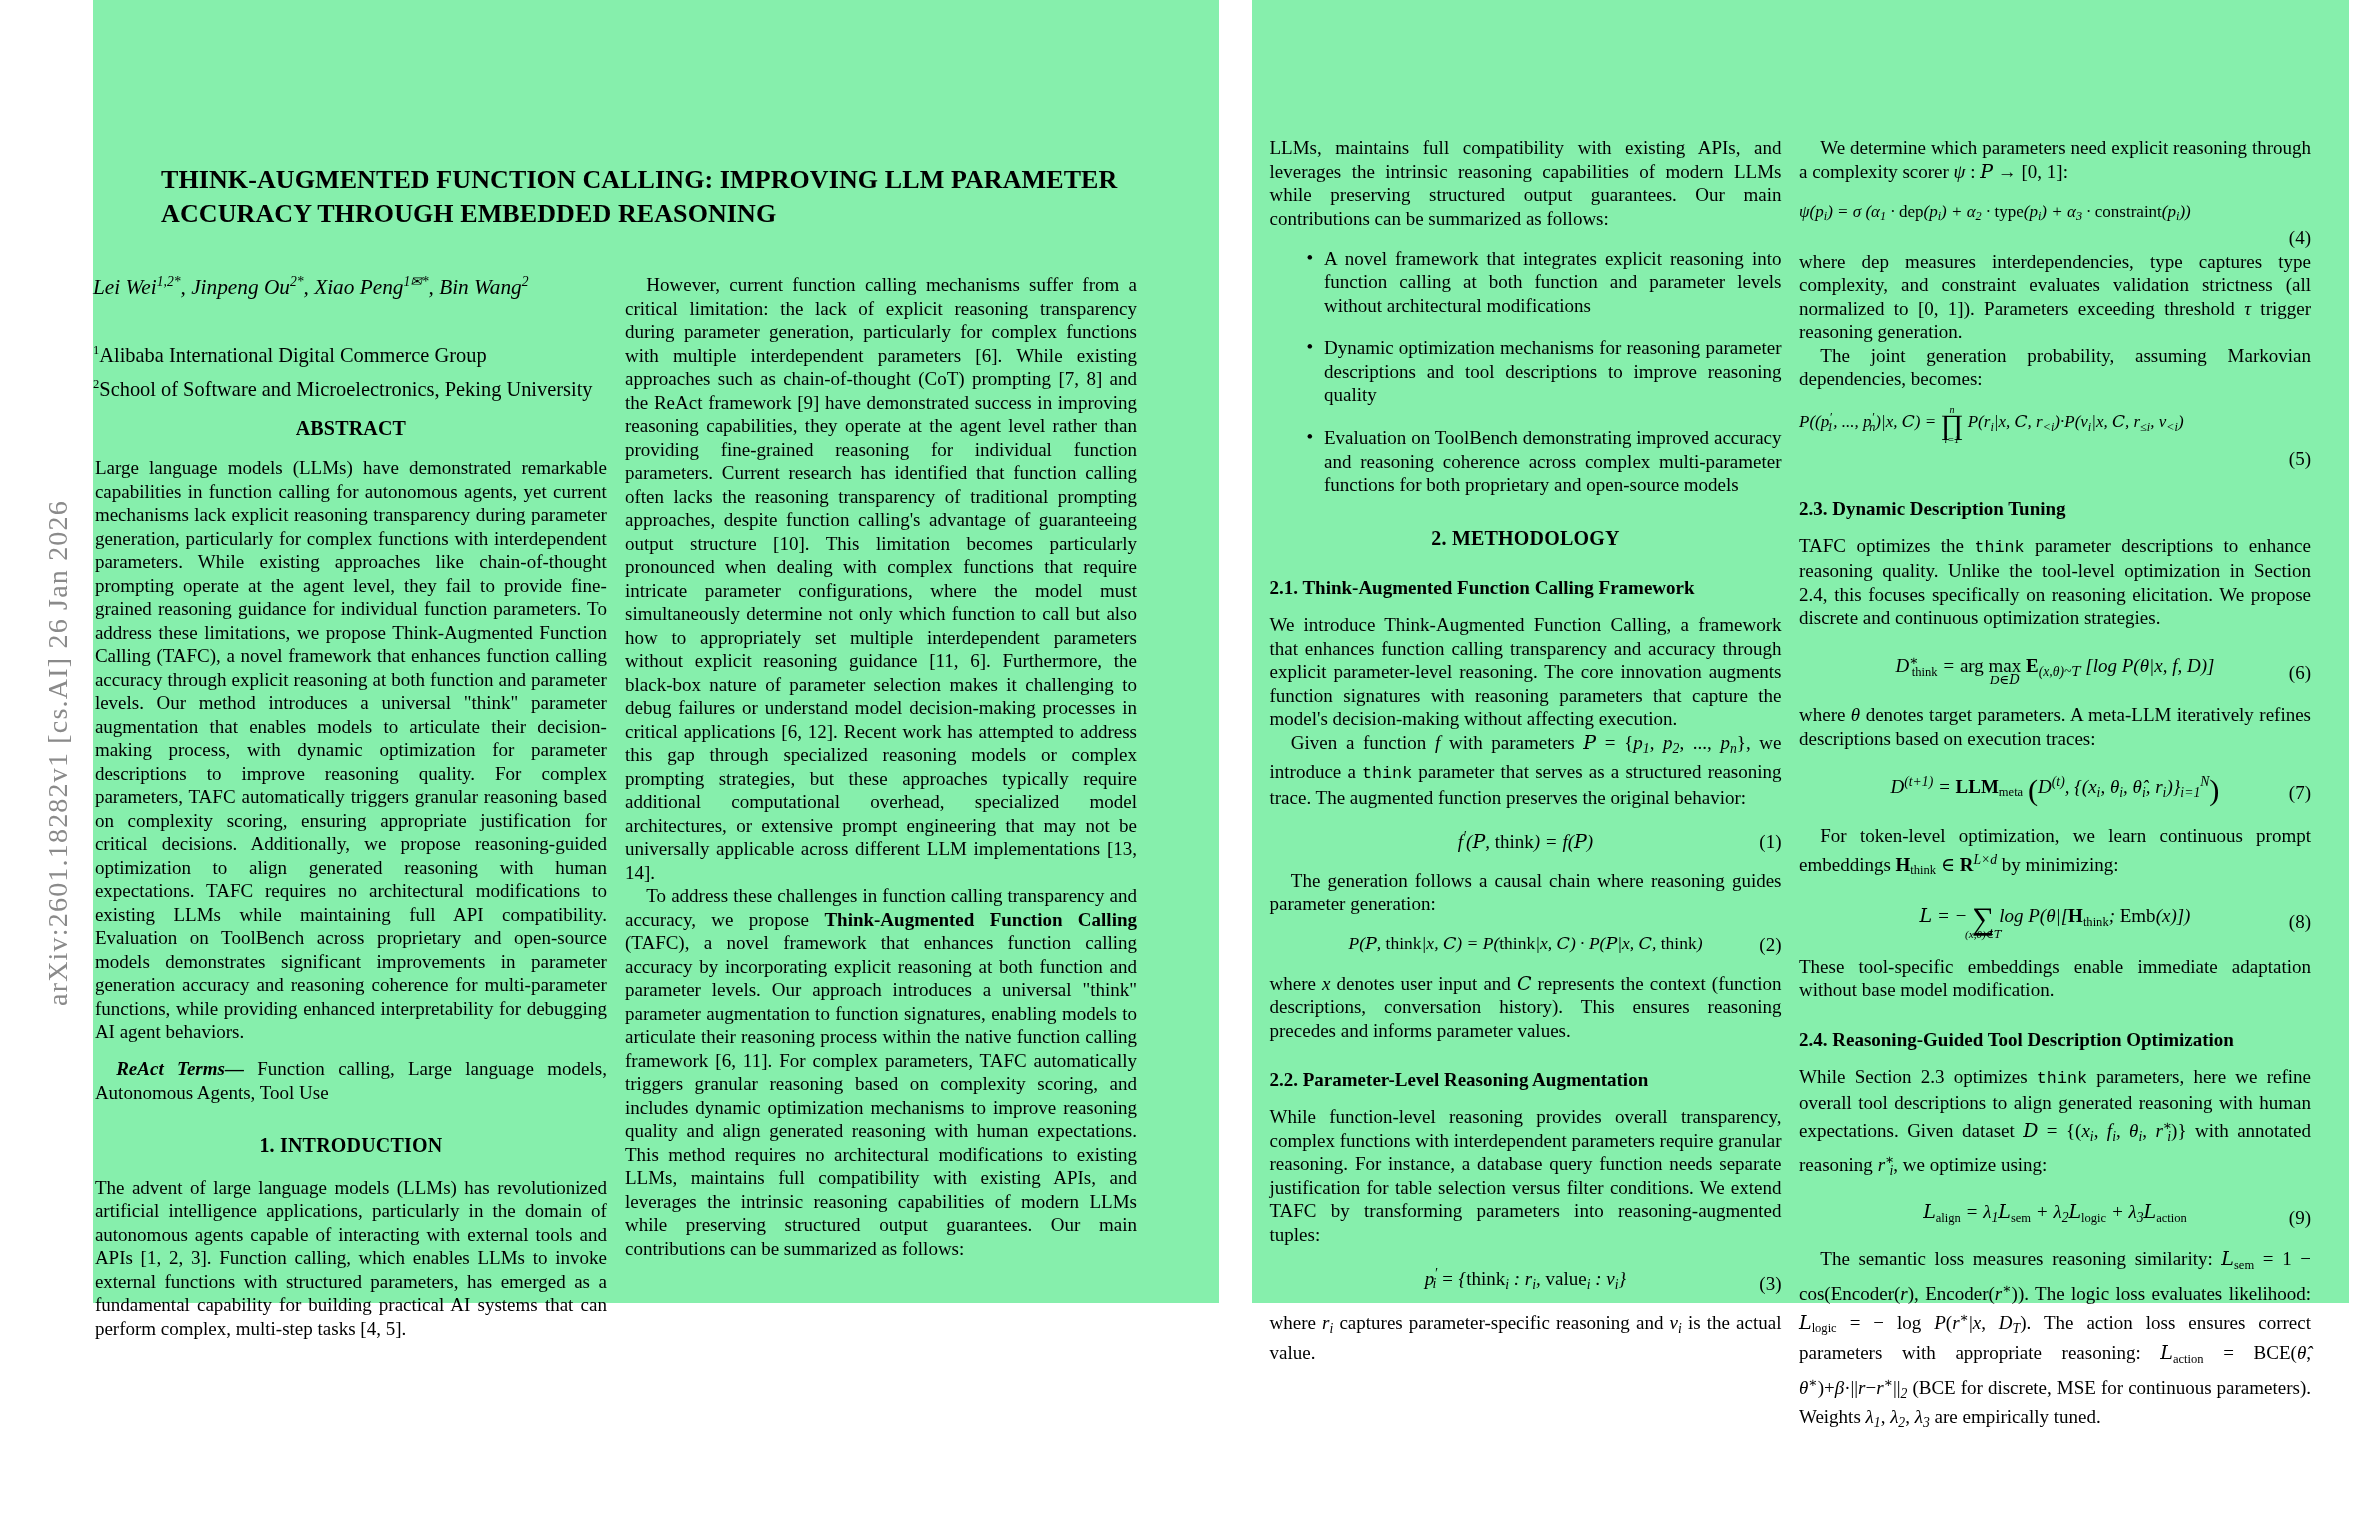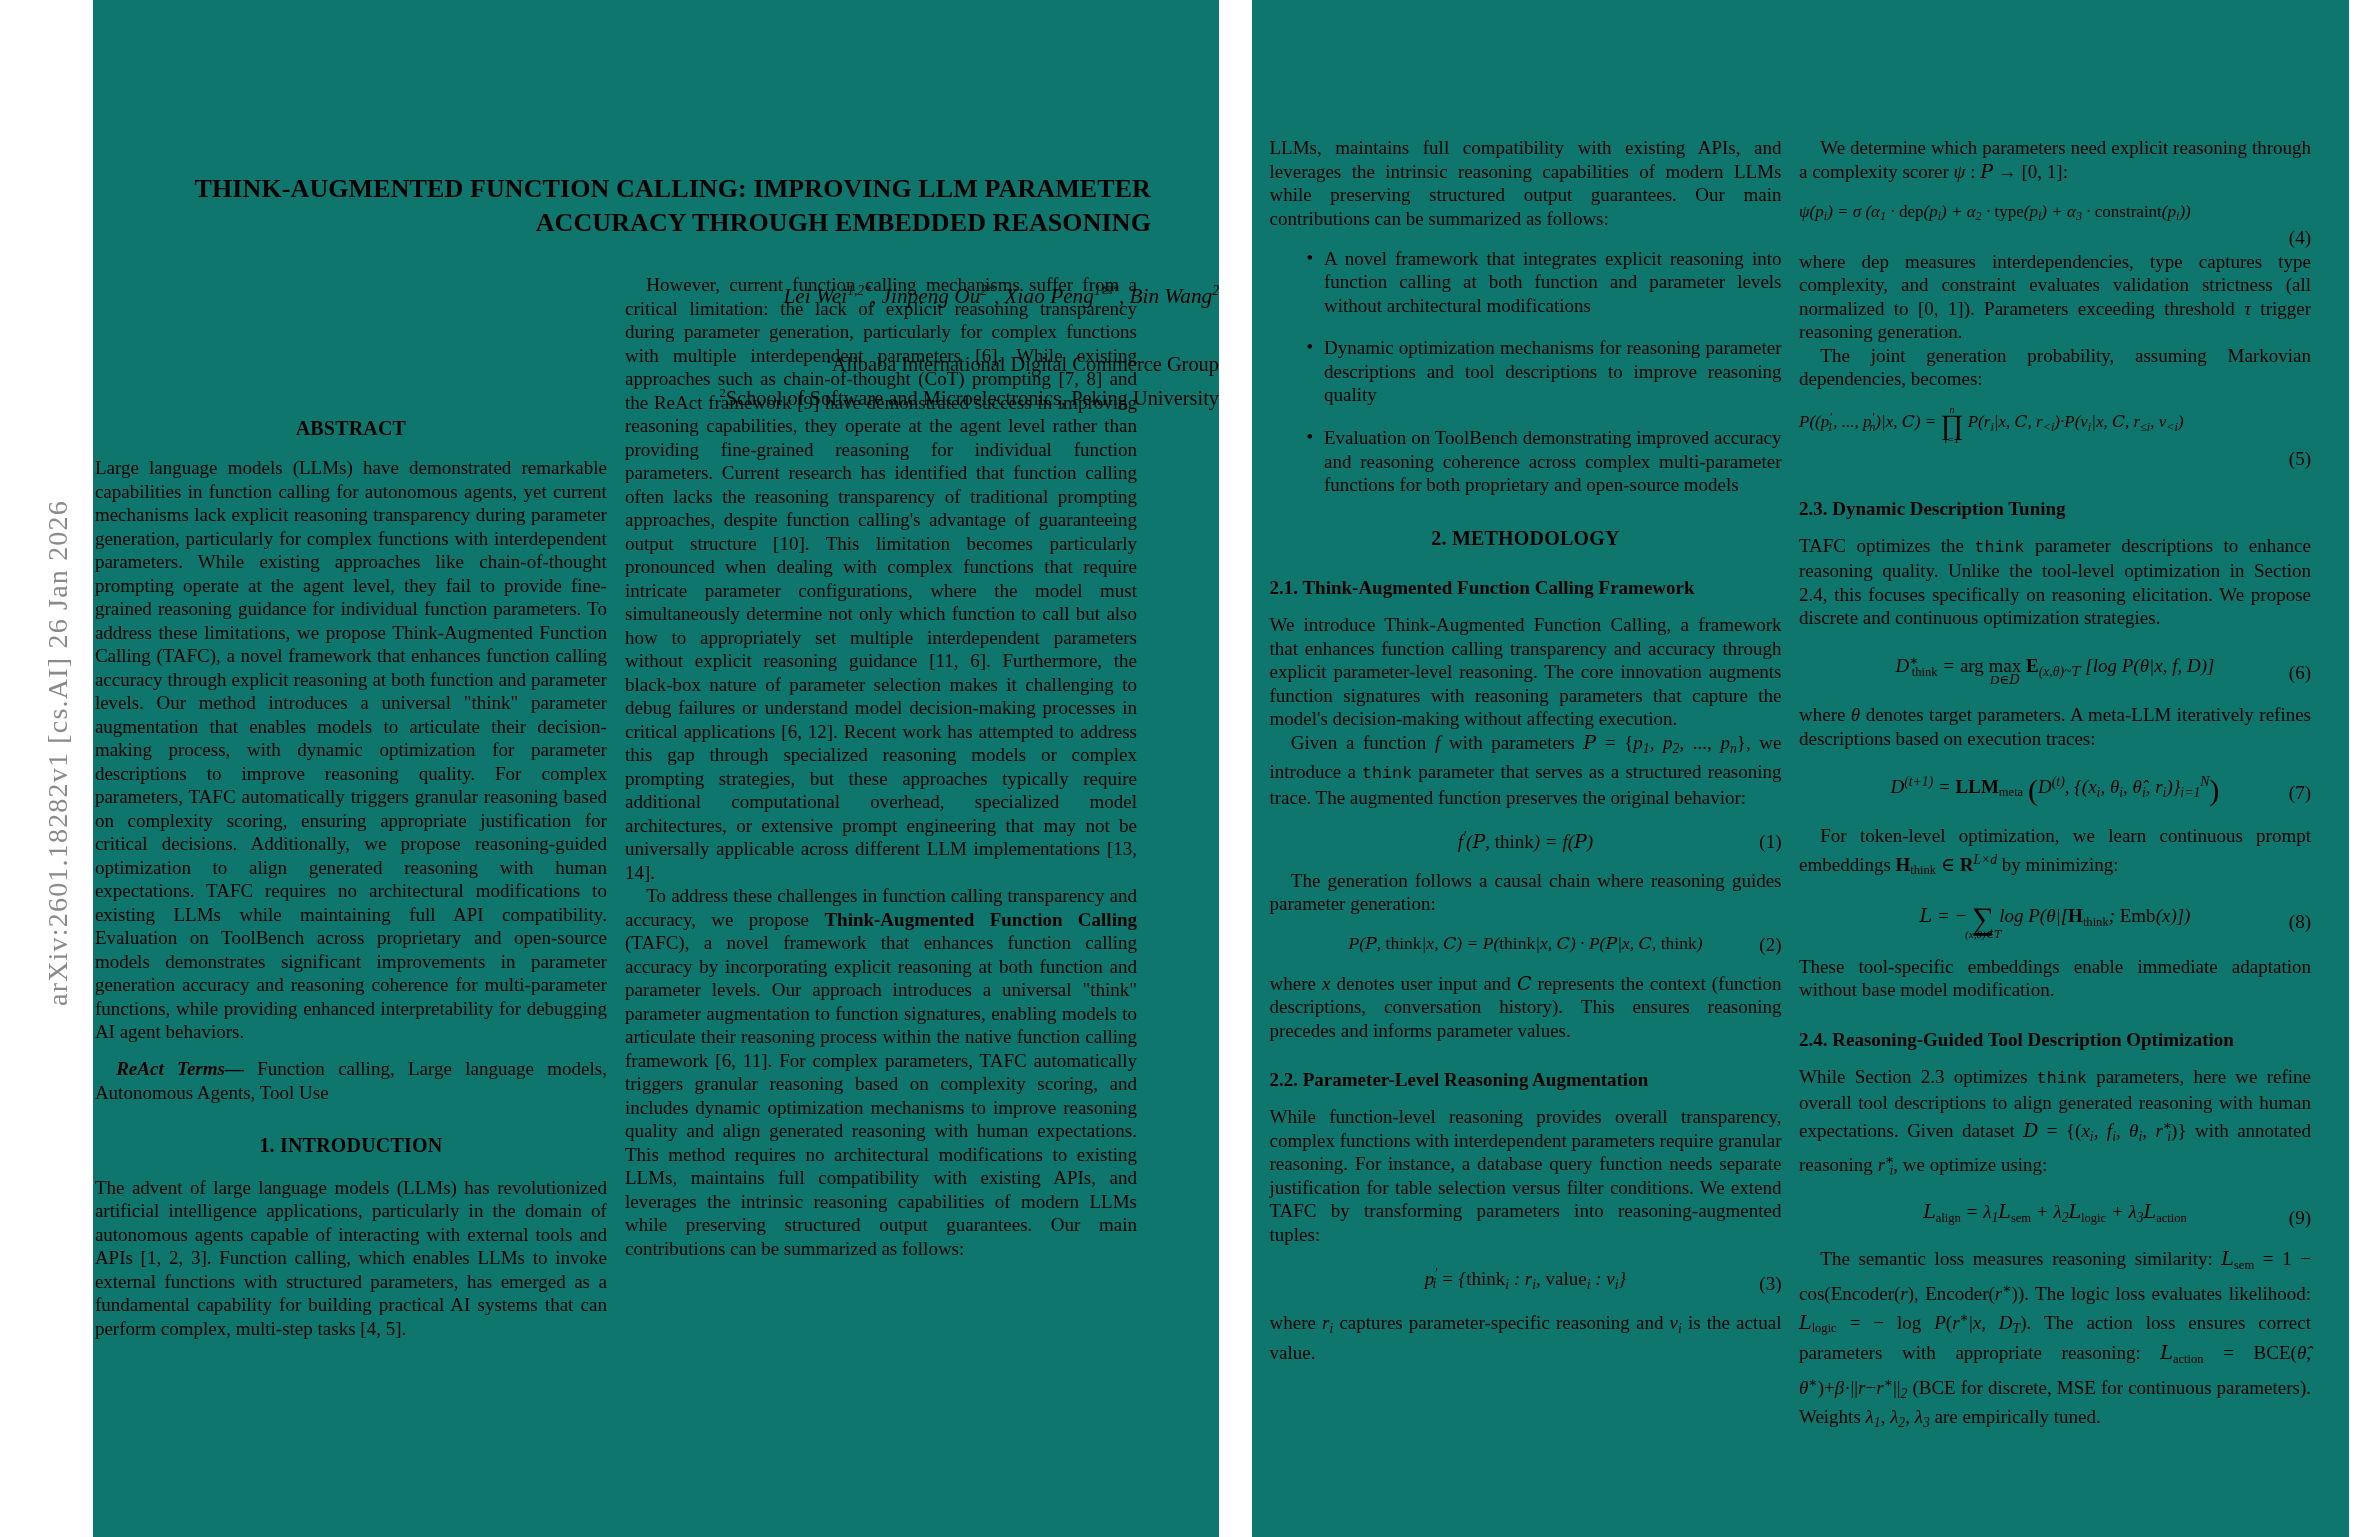--- a/index.html
+++ b/index.html
@@ -37,39 +37,39 @@
     font-size: 28px;
     letter-spacing: 1.2px;
     color: #8a8a8a;
     white-space: nowrap;
   }
 
   
   .page {
     position: absolute;
     top: 0;
-    height: 1537px;
-    background: #0f766e;
+    height: 1303px;
+    background: #86efac;
   }
   #page-left  { left: 93px;   width: 1126px; }
   #page-right { left: 1252px; width: 1097px; }
 
   .page-inner {
     position: absolute;
     left: 0; right: 0;
     top: 0; bottom: 0;
   }
 
   
   .header-block {
     position: absolute;
     left: 0px;
     right: 0px;
-    top: 172px;
-    text-align: right;
+    top: 163px;
+    text-align: left;
   }
   .paper-title {
     font-family: "Liberation Serif", "DejaVu Serif", serif;
     font-weight: bold;
     font-size: 26px;
     line-height: 34px;
     letter-spacing: 0.1px;
     margin: 0 68px;
   }
   .authors {

